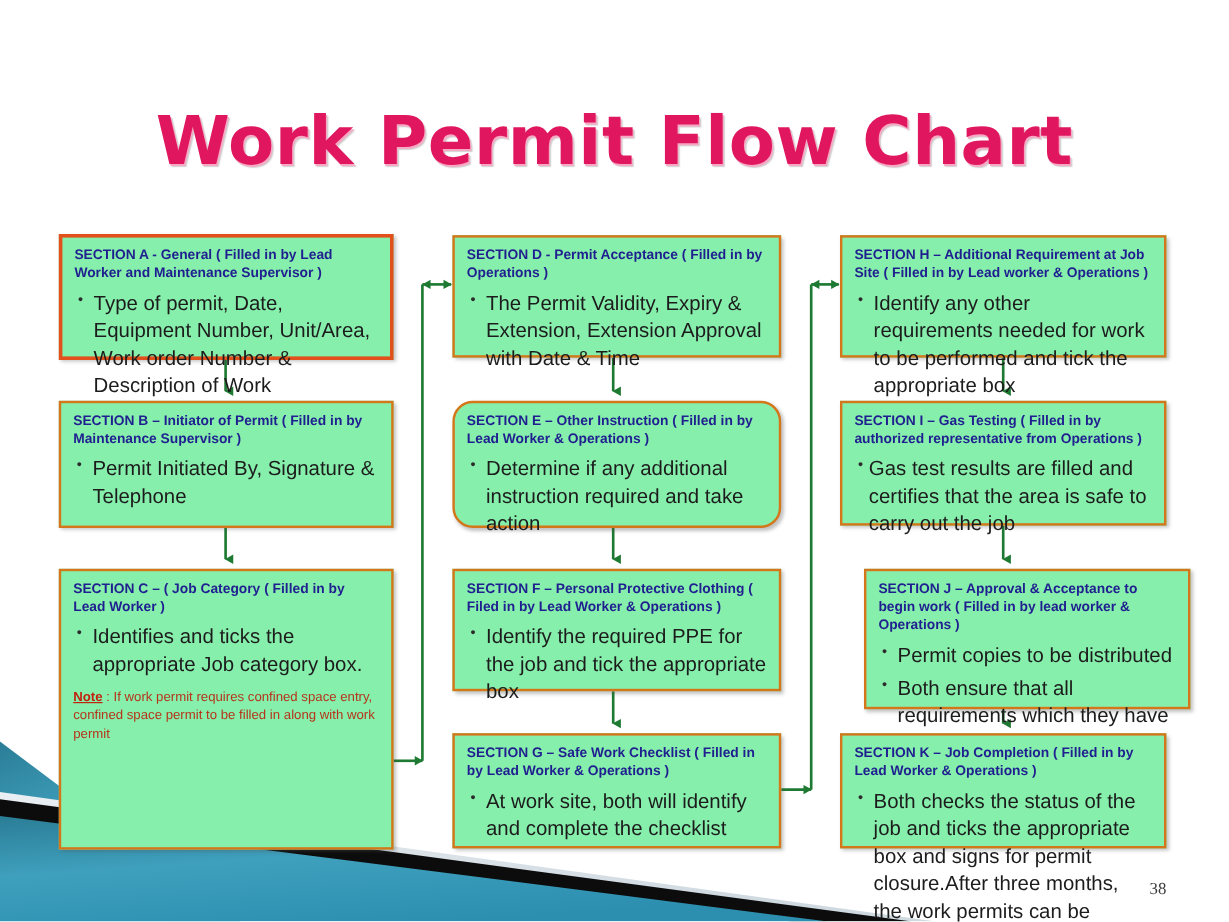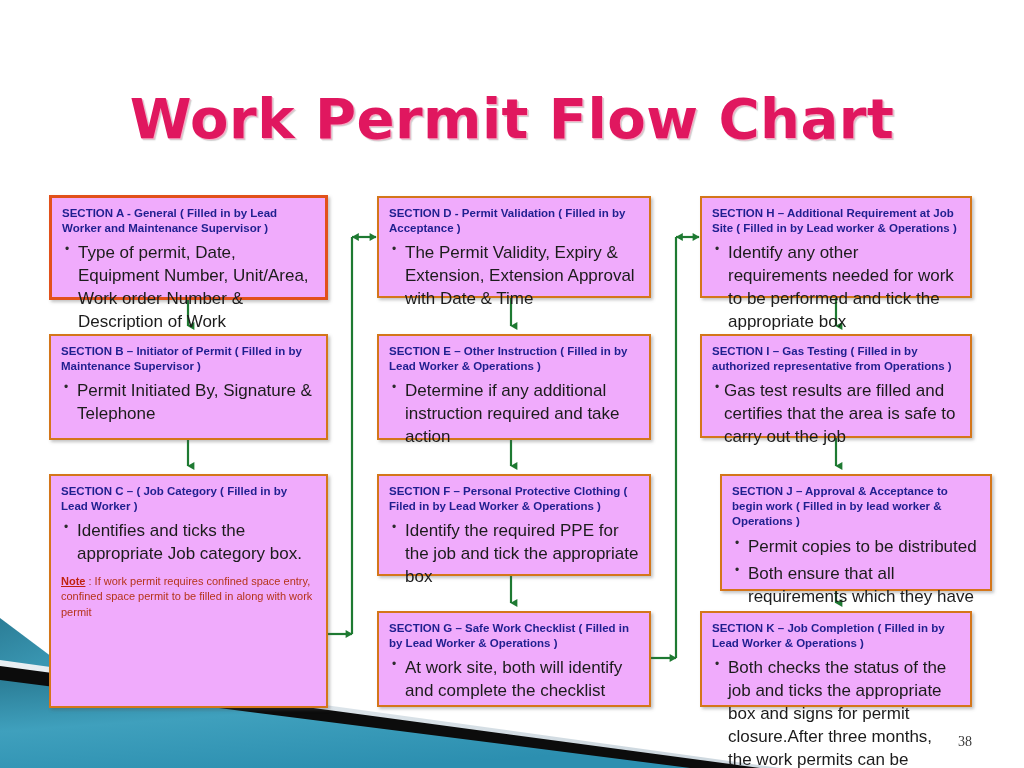--- a/index.html
+++ b/index.html
@@ -39,21 +39,21 @@
     letter-spacing: 0.5px;
     color: #e0175f;
     text-shadow: 1px 1px 0 #f7a9c3, 2px 2px 1px rgba(150,150,150,0.45);
     z-index: 3;
   }
 
   
   .flow-box {
     position: absolute;
     box-sizing: border-box;
-    background: #f0abfc;
+    background: #86efac;
     border: 2px solid #d4761a;
     box-shadow: 2px 2px 3px rgba(80,80,80,0.35);
     padding: 8px 10px 8px 10px;
     z-index: 2;
   }
   .flow-box.accent-strong {
     border-color: #e2511b;
     border-width: 3px;
   }
   .box-title {
@@ -192,27 +192,27 @@
 
 <div class="flow-box" style="left:49px; top:474px; width:279px; height:234px;">
   <p class="box-title">SECTION C – ( Job Category ( Filled in by Lead Worker )</p>
   <ul class="bullet-list" style="">
     <li>Identifies and ticks the appropriate Job category box.</li>
   </ul>
   <p class="note-text"><span class="note-label">Note</span><span> : If work permit requires confined space entry, confined space permit to be filled in along with work permit</span></p>
 </div>
 
 <div class="flow-box" style="left:377px; top:196px; width:274px; height:102px;">
-  <p class="box-title">SECTION D  - Permit Validation ( Filled in by Acceptance )</p>
+  <p class="box-title">SECTION D  - Permit Acceptance ( Filled in by Operations )</p>
   <ul class="bullet-list">
     <li>The Permit Validity, Expiry &amp; Extension, Extension Approval with Date &amp; Time</li>
   </ul>
 </div>
 
-<div class="flow-box" style="left:377px; top:334px; width:274px; height:106px;">
+<div class="flow-box" style="left:377px; top:334px; width:274px; height:106px;border-radius:17px;">
   <p class="box-title">SECTION E – Other Instruction ( Filled in by Lead Worker &amp; Operations )</p>
   <ul class="bullet-list">
     <li>Determine if any additional instruction required and take action</li>
   </ul>
 </div>
 
 <div class="flow-box" style="left:377px; top:474px; width:274px; height:102px;">
   <p class="box-title">SECTION F – Personal Protective Clothing ( Filed in by Lead Worker &amp; Operations )</p>
   <ul class="bullet-list">
     <li>Identify the required PPE for the job and tick the appropriate box</li>

